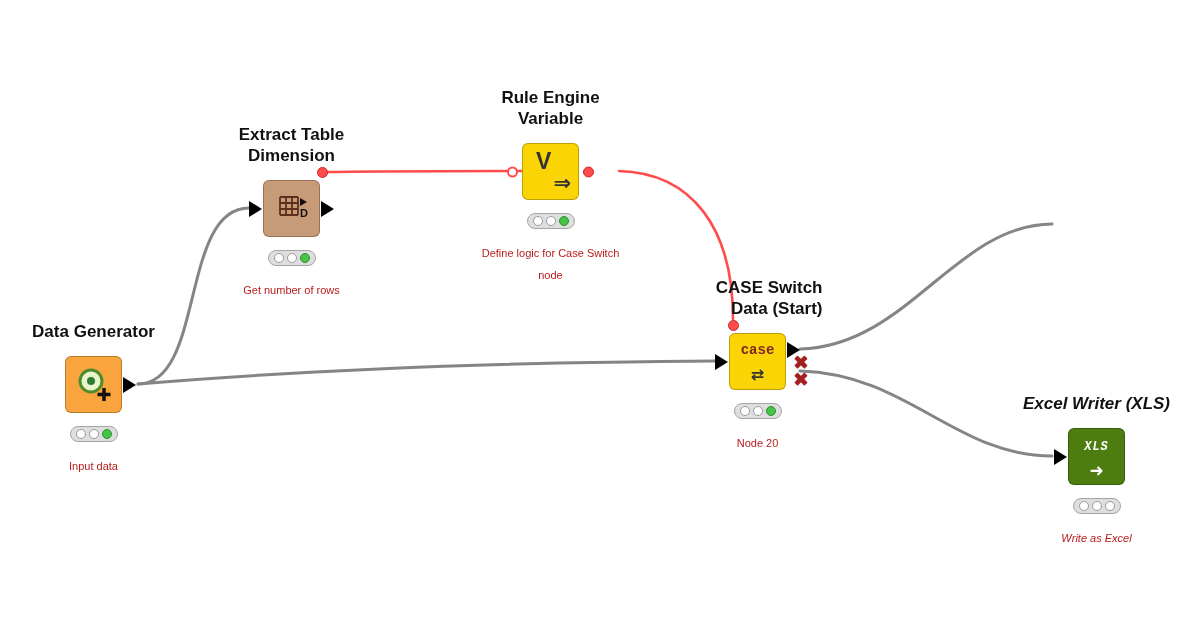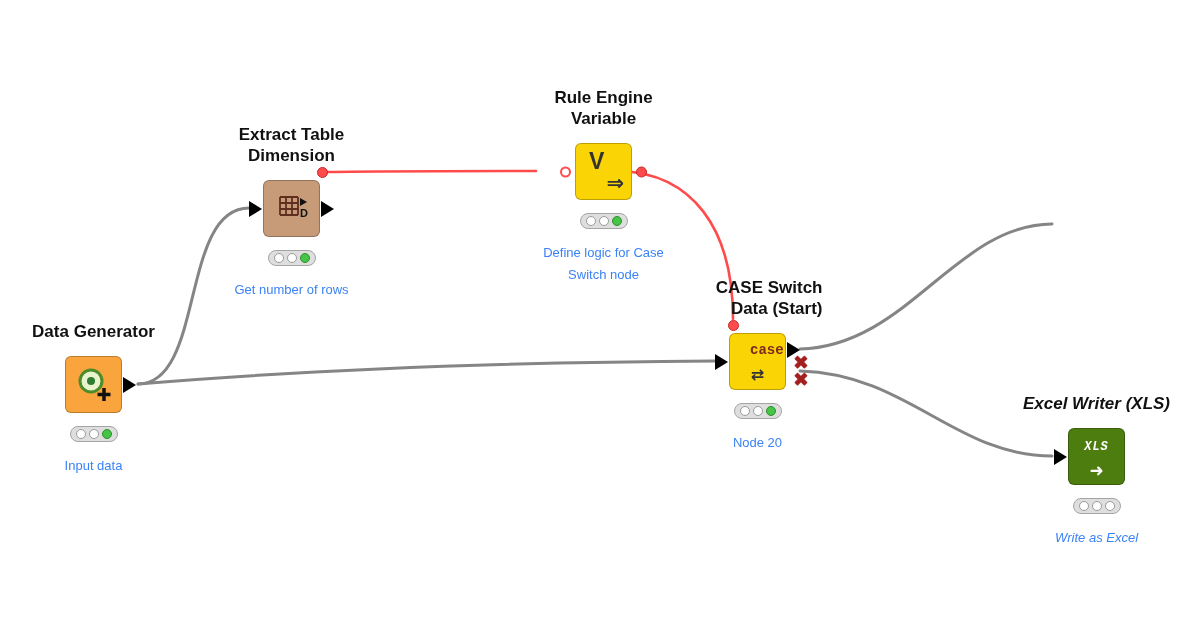--- a/index.html
+++ b/index.html
@@ -69,38 +69,38 @@
     display:flex; align-items:center; justify-content:center; gap:3px;
   }
   .lamp {
     width:10px; height:10px; border-radius:50%;
     background:#fff; border:1px solid #9b9b9b;
   }
   .node[data-state="executed"] .lamp.green { background:#45c445; border-color:#2f8f2f; }
 
   .node-caption {
     position:absolute; top:calc(100% + 42px); left:50%; transform:translateX(-50%);
-    font-size:13px; color:#3b82f6; line-height:22px;
+    font-size:11px; color:#b91c1c; line-height:22px;
     text-align:center; white-space:nowrap;
   }
   .node-caption.wrap { white-space:normal; }
 
   
   .icon-v {
     position:absolute; left:13px; top:4px;
     font-size:23px; font-weight:800; color:#333;
   }
   .icon-dbl-arrow {
     position:absolute; right:7px; bottom:4px;
     font-size:21px; font-weight:700; color:#333;
   }
   .case-text {
-    position:absolute; top:8px; left:0; width:100%; text-align:left;
+    position:absolute; top:8px; left:0; width:100%; text-align:center;
     font-family:"Liberation Mono","DejaVu Sans Mono",monospace;
-    font-size:14px; font-weight:700; color:#7e2a1e;padding-left:20px;
+    font-size:14px; font-weight:700; color:#7e2a1e;
   }
   .case-arrows {
     position:absolute; bottom:5px; left:0; width:100%; text-align:center;
     font-size:16px; font-weight:700; color:#333;
   }
   .xls-text {
     position:absolute; top:11px; left:0; width:100%; text-align:center;
     font-family:"Liberation Mono","DejaVu Sans Mono",monospace;
     font-size:12px; font-weight:700; color:#fff; letter-spacing:1px;
   }
@@ -154,21 +154,21 @@
       <div class="port out"></div>
     </div>
     <div class="lamps">
       <span class="lamp"></span>
       <span class="lamp"></span>
       <span class="lamp green"></span>
     </div>
     <div class="node-caption">Input data</div>
   </div>
 
-  <div class="node" style="left:575px; top:143px;" data-state="executed">
+  <div class="node" style="left:522px; top:143px;" data-state="executed">
     <div class="node-title wrap" style="width:130px;">Rule Engine Variable</div>
     <div class="node-icon" style="background: rgb(251, 212, 6);">
       <span class="icon-v">V</span>
       <span class="icon-dbl-arrow">⇒</span>
       <div class="flow-port hollow mid-in"></div>
       <div class="flow-port mid-out"></div>
     </div>
     <div class="lamps">
       <span class="lamp"></span>
       <span class="lamp"></span>

